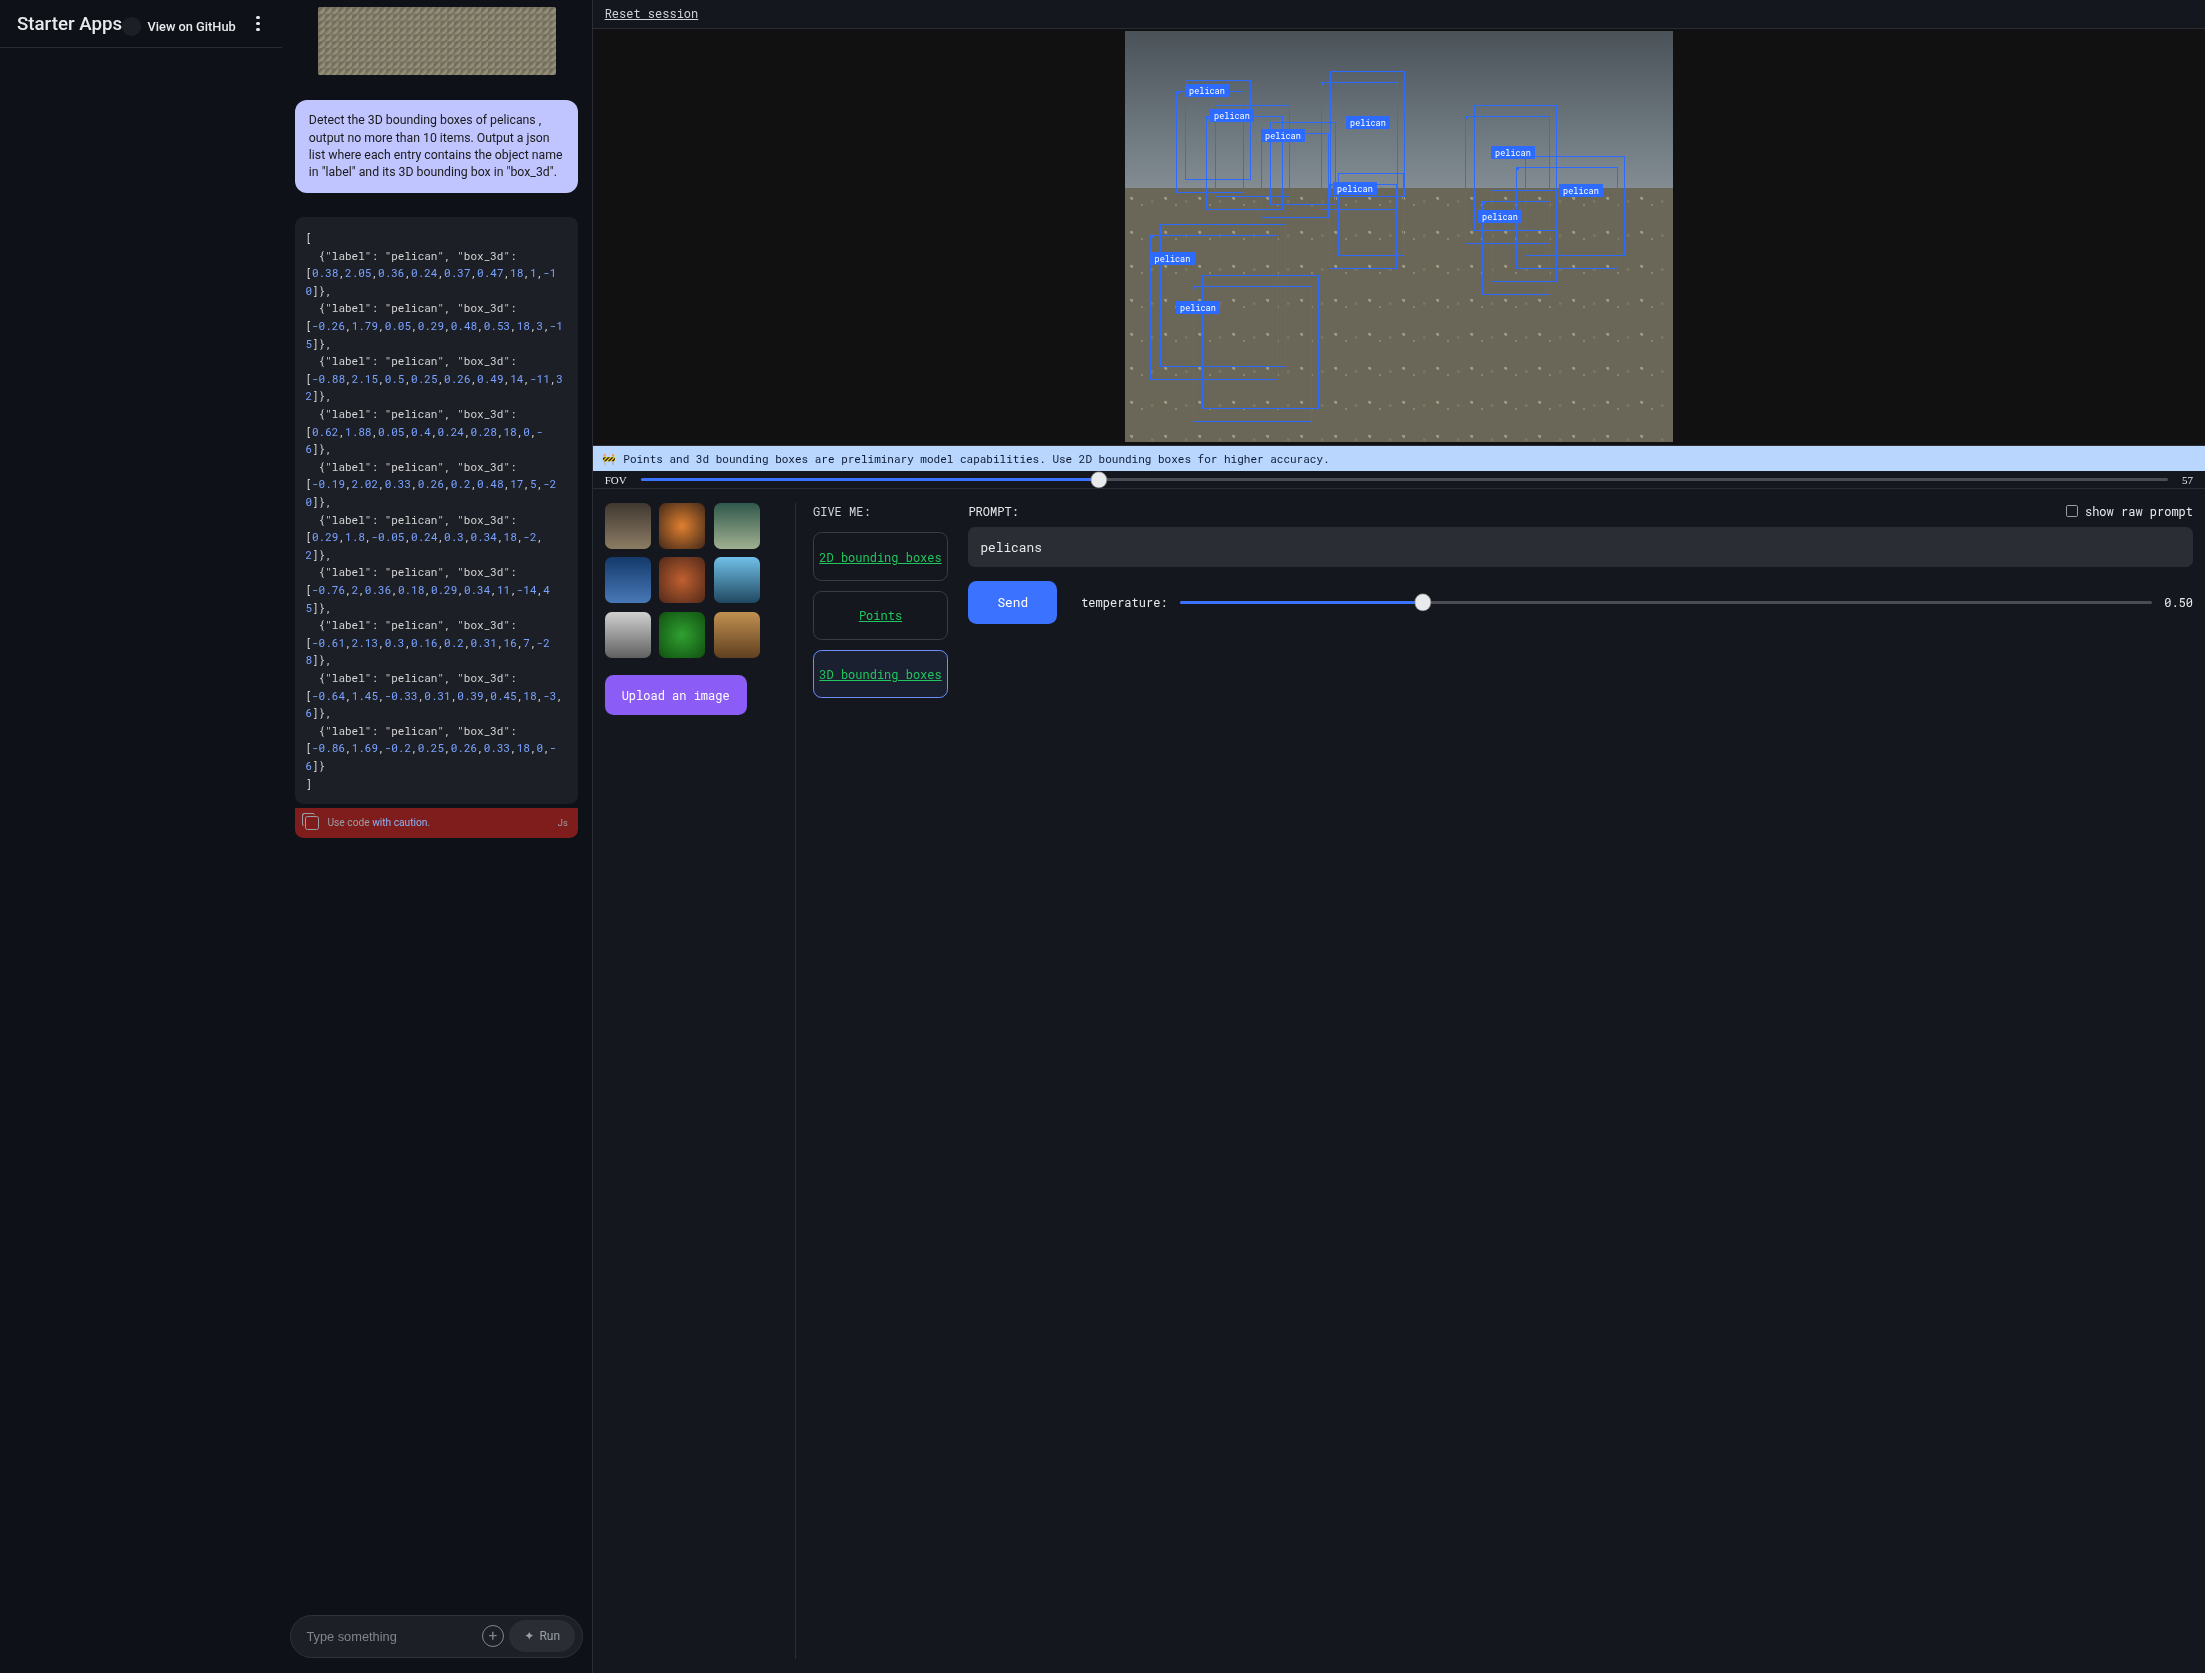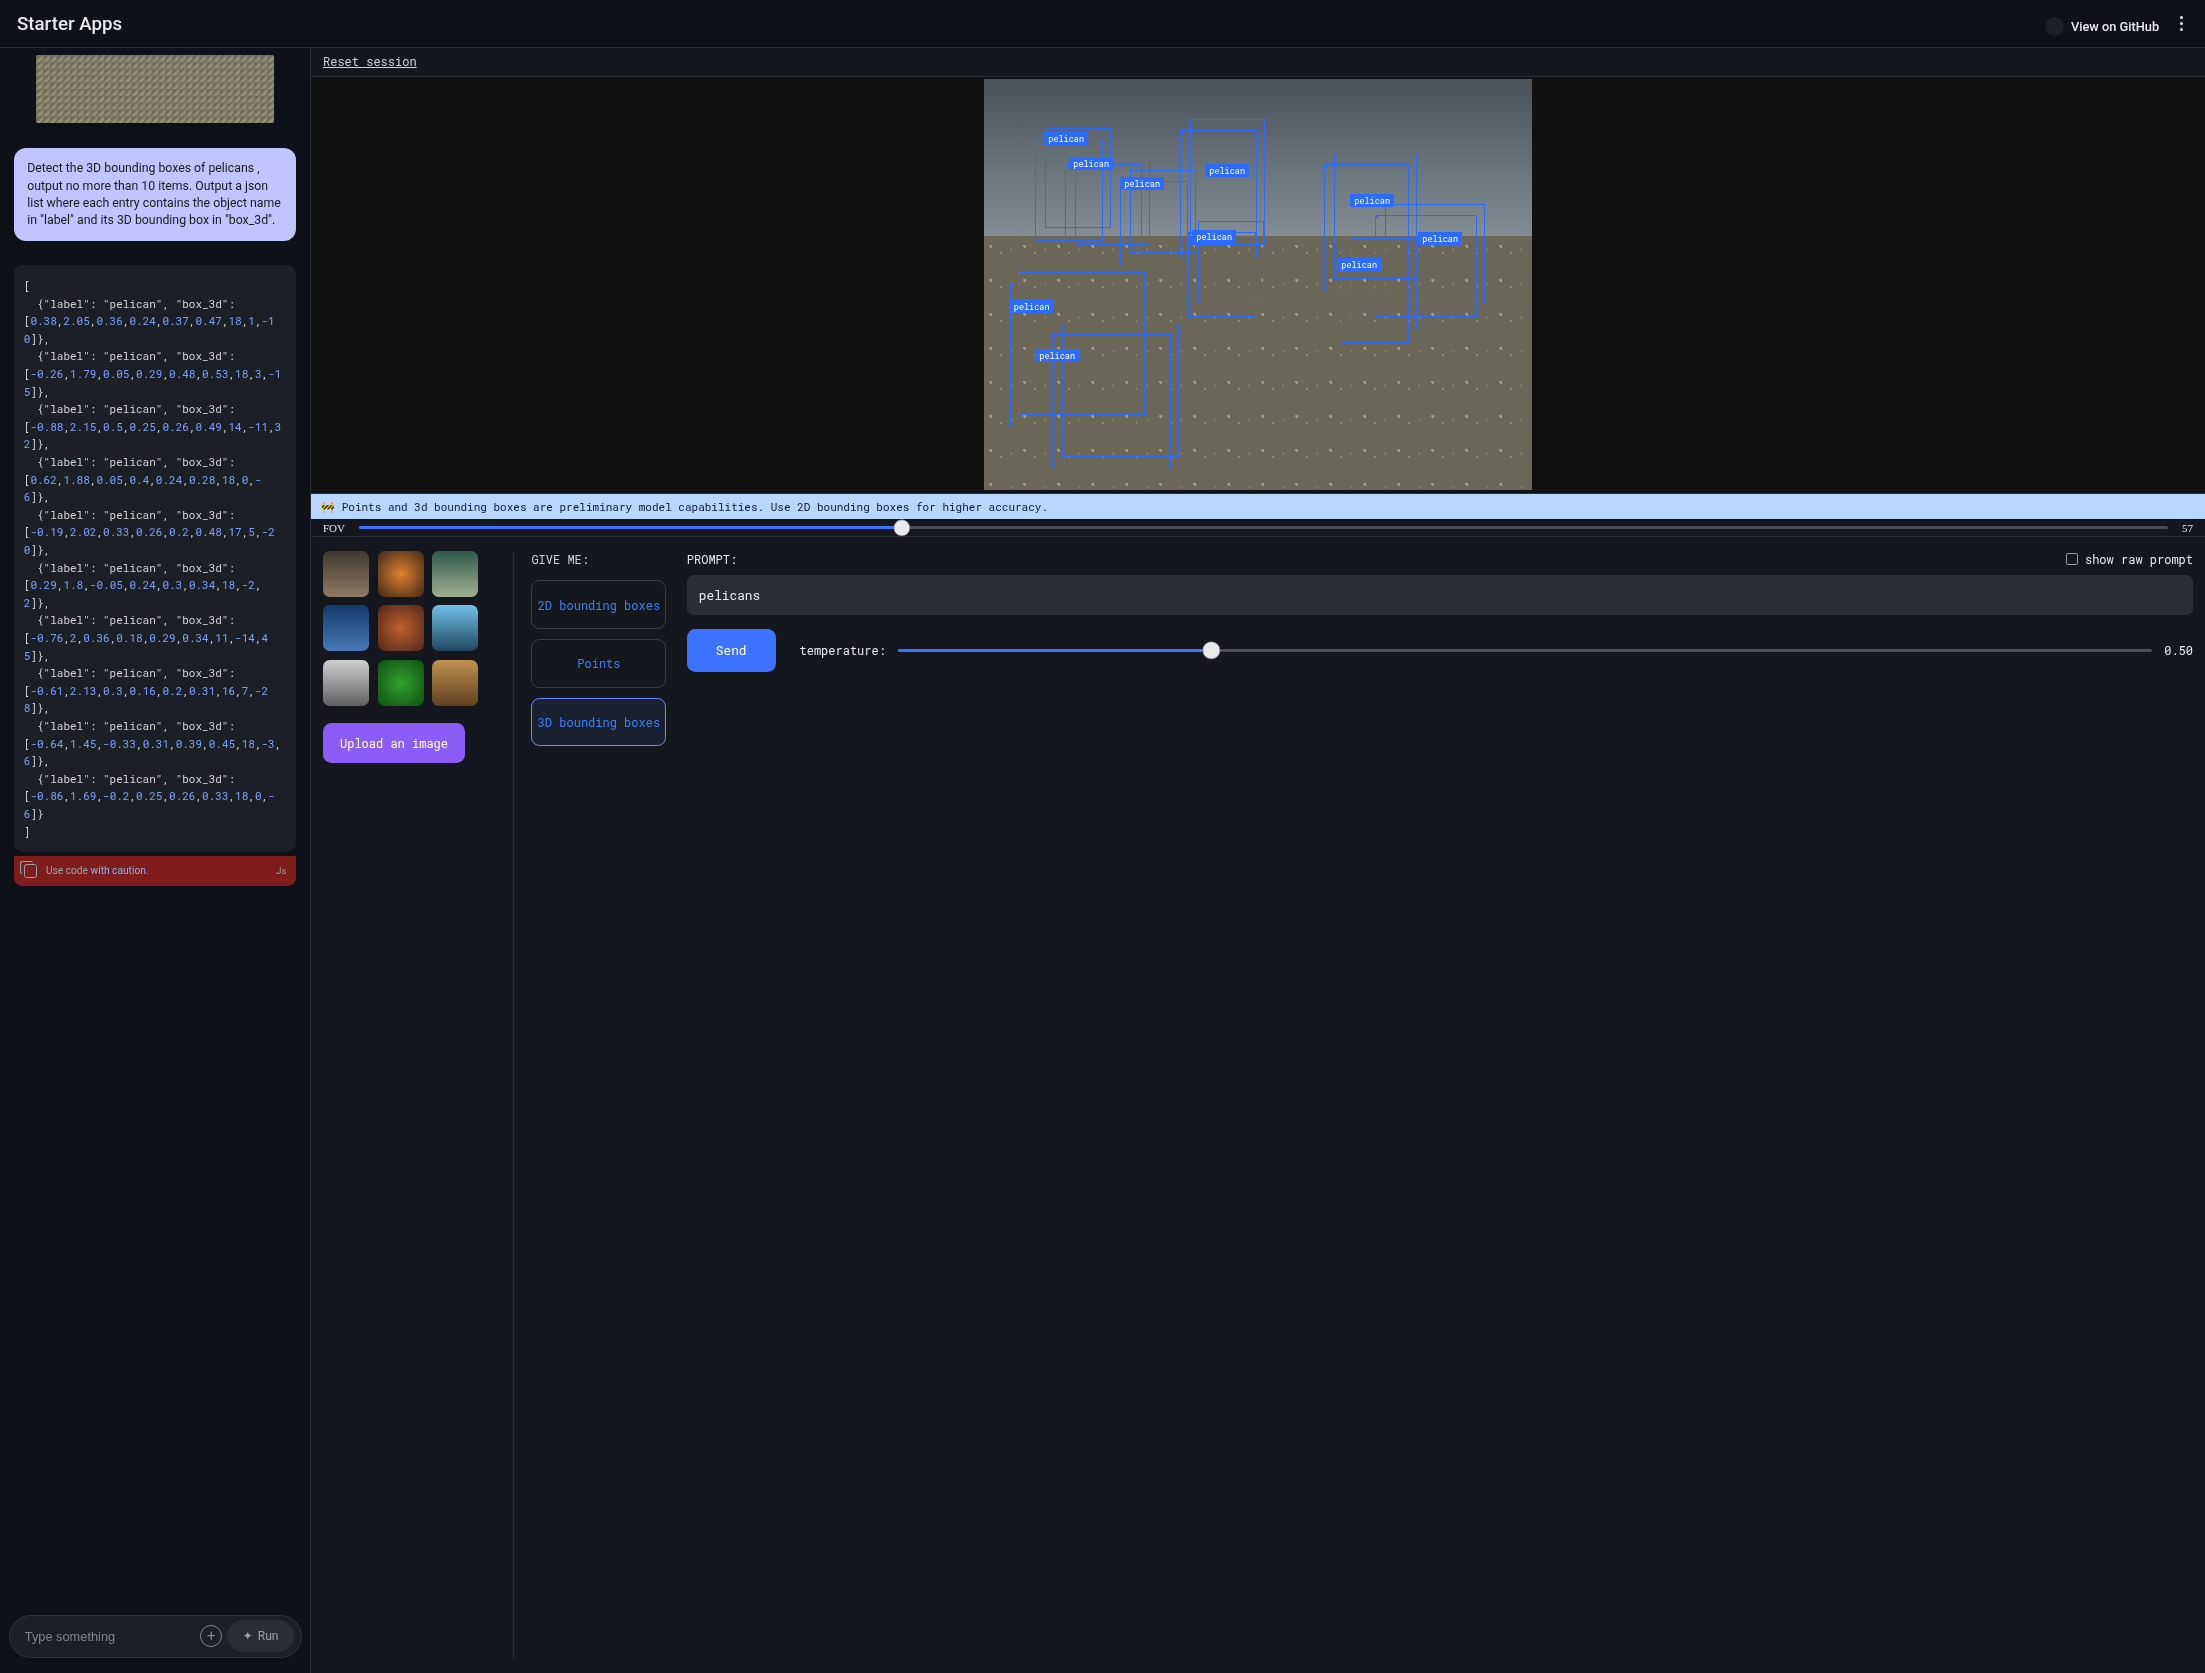--- a/index.html
+++ b/index.html
@@ -3,21 +3,21 @@
 <meta charset="utf-8">
 <style>
   * { box-sizing: border-box; margin: 0; padding: 0; }
   html, body {
     width: 100%; height: 100%;
     background: #0e1117;
     color: #e8eaed;
     font-family: -apple-system, BlinkMacSystemFont, "Segoe UI", Roboto, Arial, sans-serif;
     overflow: hidden;
   }
-  .app { display: flex; flex-direction: column; height: 100%; }
+  .app { display: flex; flex-direction: row; height: 100%; }
   .topbar {
     height: 48px;
     display: flex;
     align-items: center;
     justify-content: space-between;
     padding: 0 17px;
     border-bottom: 0.9px solid #2a2d34;
   }
   .topbar-title { font-size: 18.7px; font-weight: 500; }
   .topbar-right { display: flex; align-items: center; gap: 15.3px; }
@@ -231,21 +231,21 @@
     font-family:"Roboto Mono",monospace; font-size:12px;
     cursor:pointer; text-align:center; align-self:flex-start;
   }
 
   .col-give { width:153px; gap:8.5px; border-left:0.9px solid #2a2d34; padding-left:17px; }
   .sec-label { font-family:"Roboto Mono",monospace; font-size:12px; color:#d0d3d8; margin-bottom:5.1px; }
   .opt-btn {
     border:0.9px solid #3a3d44; border-radius:8.5px;
     padding:15.3px 0; text-align:center;
     font-family:"Roboto Mono",monospace; font-size:12px;
-    color:#3b82f6; cursor:pointer;
+    color:#22c55e; cursor:pointer;text-decoration:underline;
   }
   .opt-btn.selected { border:1.3px solid #6b8fff; background:#1a2030; }
   .opt-row { display:flex; flex-direction:column; gap:10.2px; }
 
   .col-prompt { flex:1; gap:8.5px; }
   .prompt-head { display:flex; align-items:center; justify-content:space-between; font-family:"Roboto Mono",monospace; font-size:12px; }
   .raw-toggle { display:flex; align-items:center; gap:6.8px; cursor:pointer; }
   .checkbox { width:12px; height:12px; border:1.3px solid #9aa0a6; border-radius:1.7px; }
   .prompt-sub { font-family:"Roboto Mono",monospace; font-size:12px; margin-top:3.4px; }
   .prompt-input {

